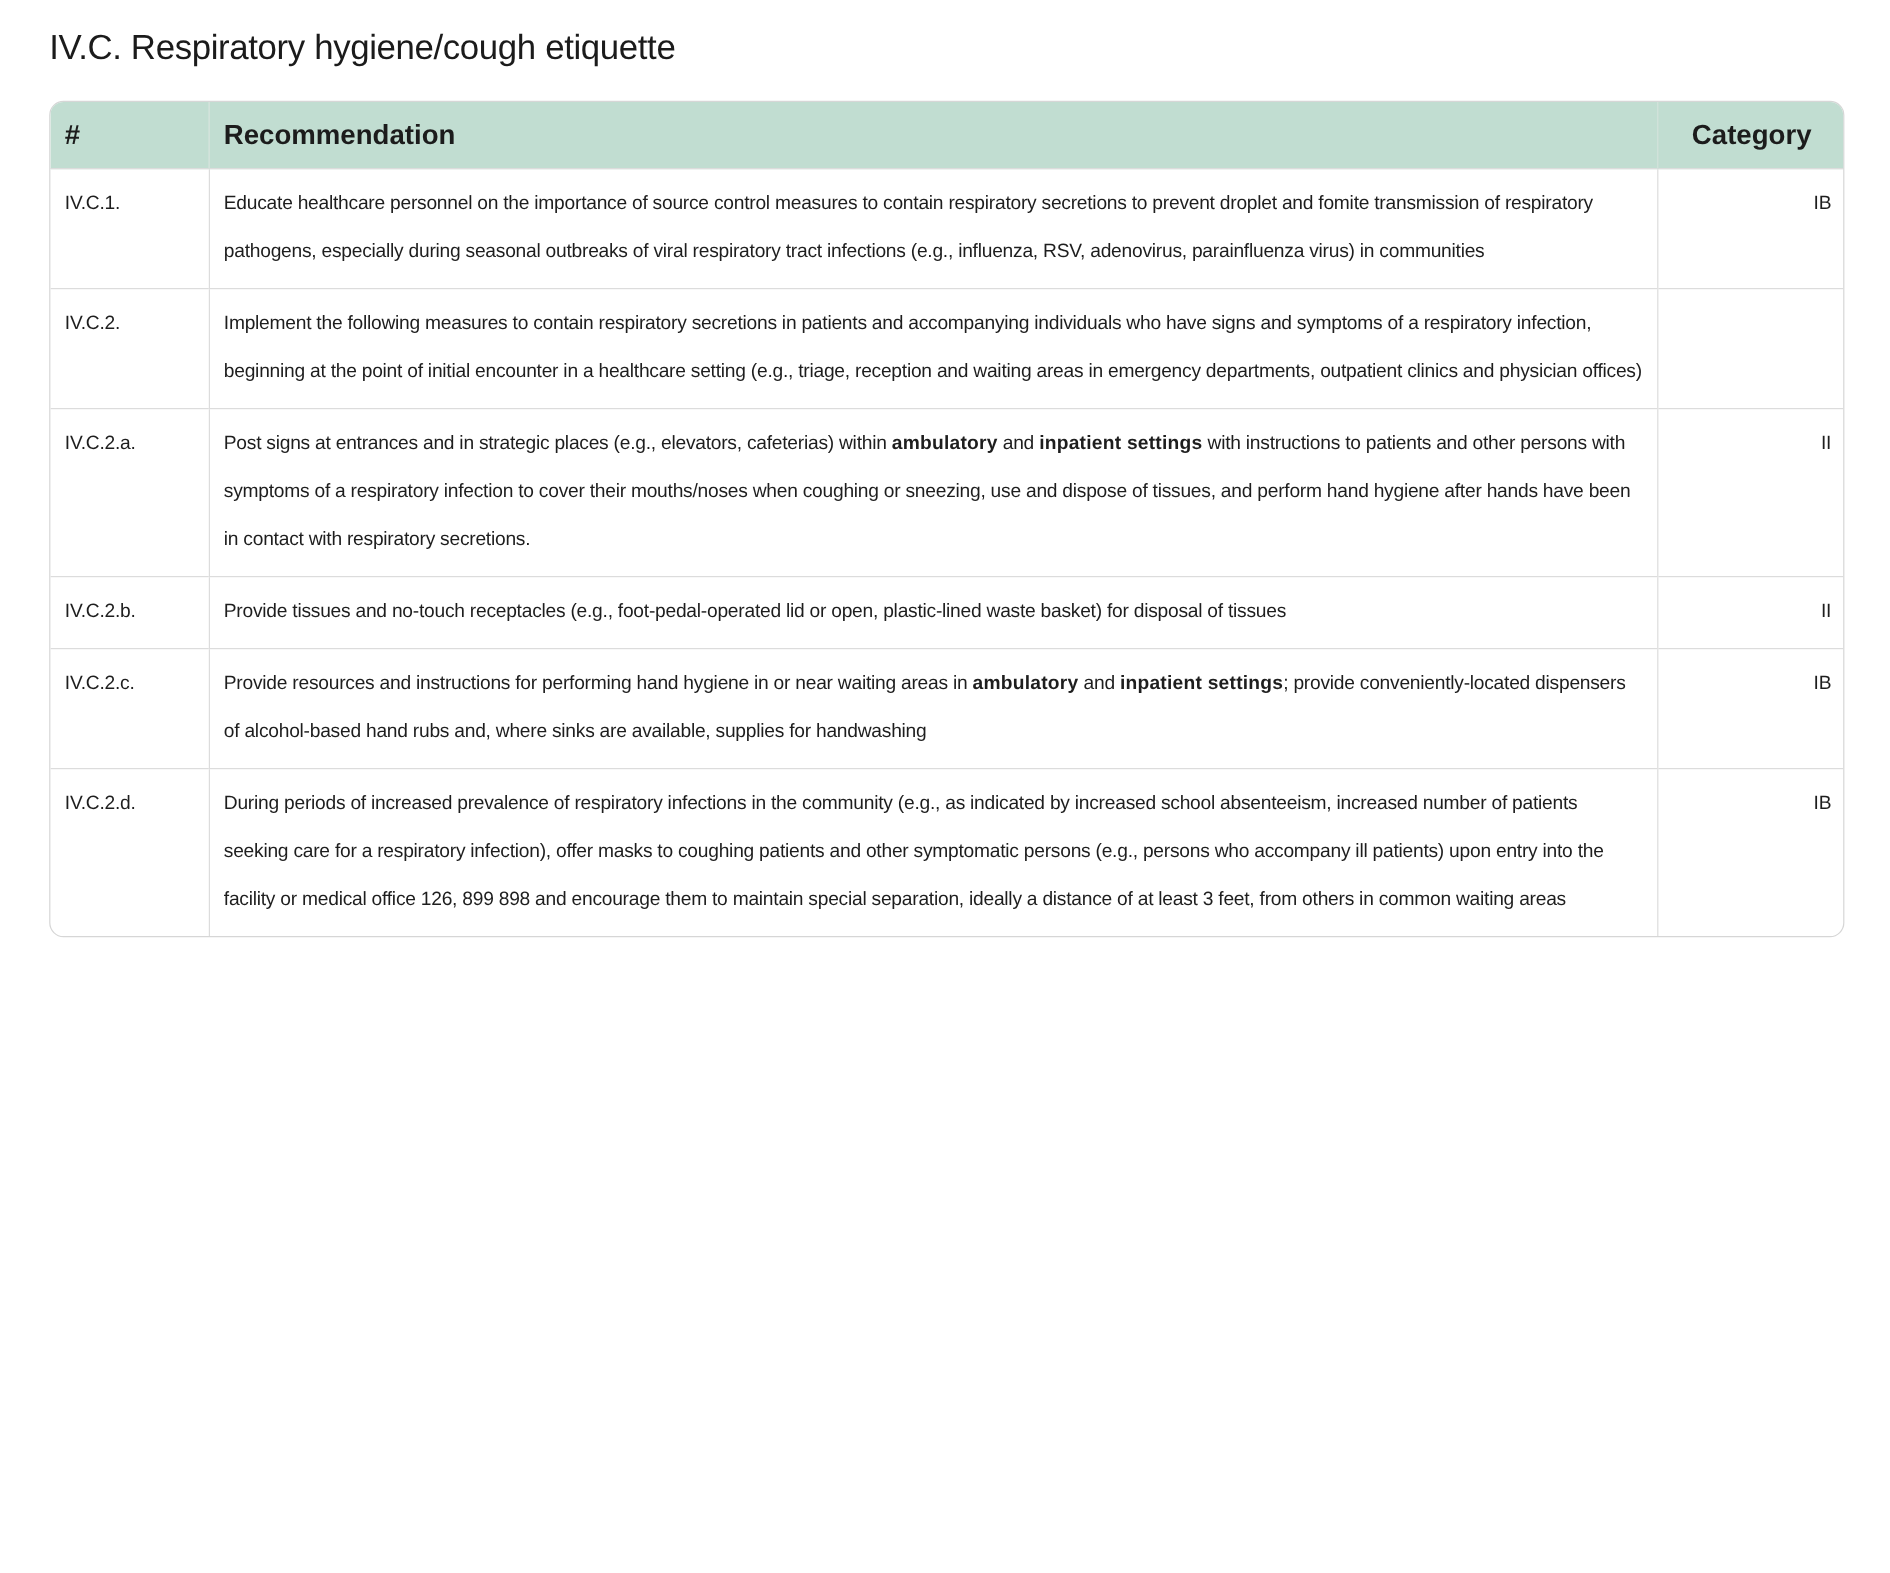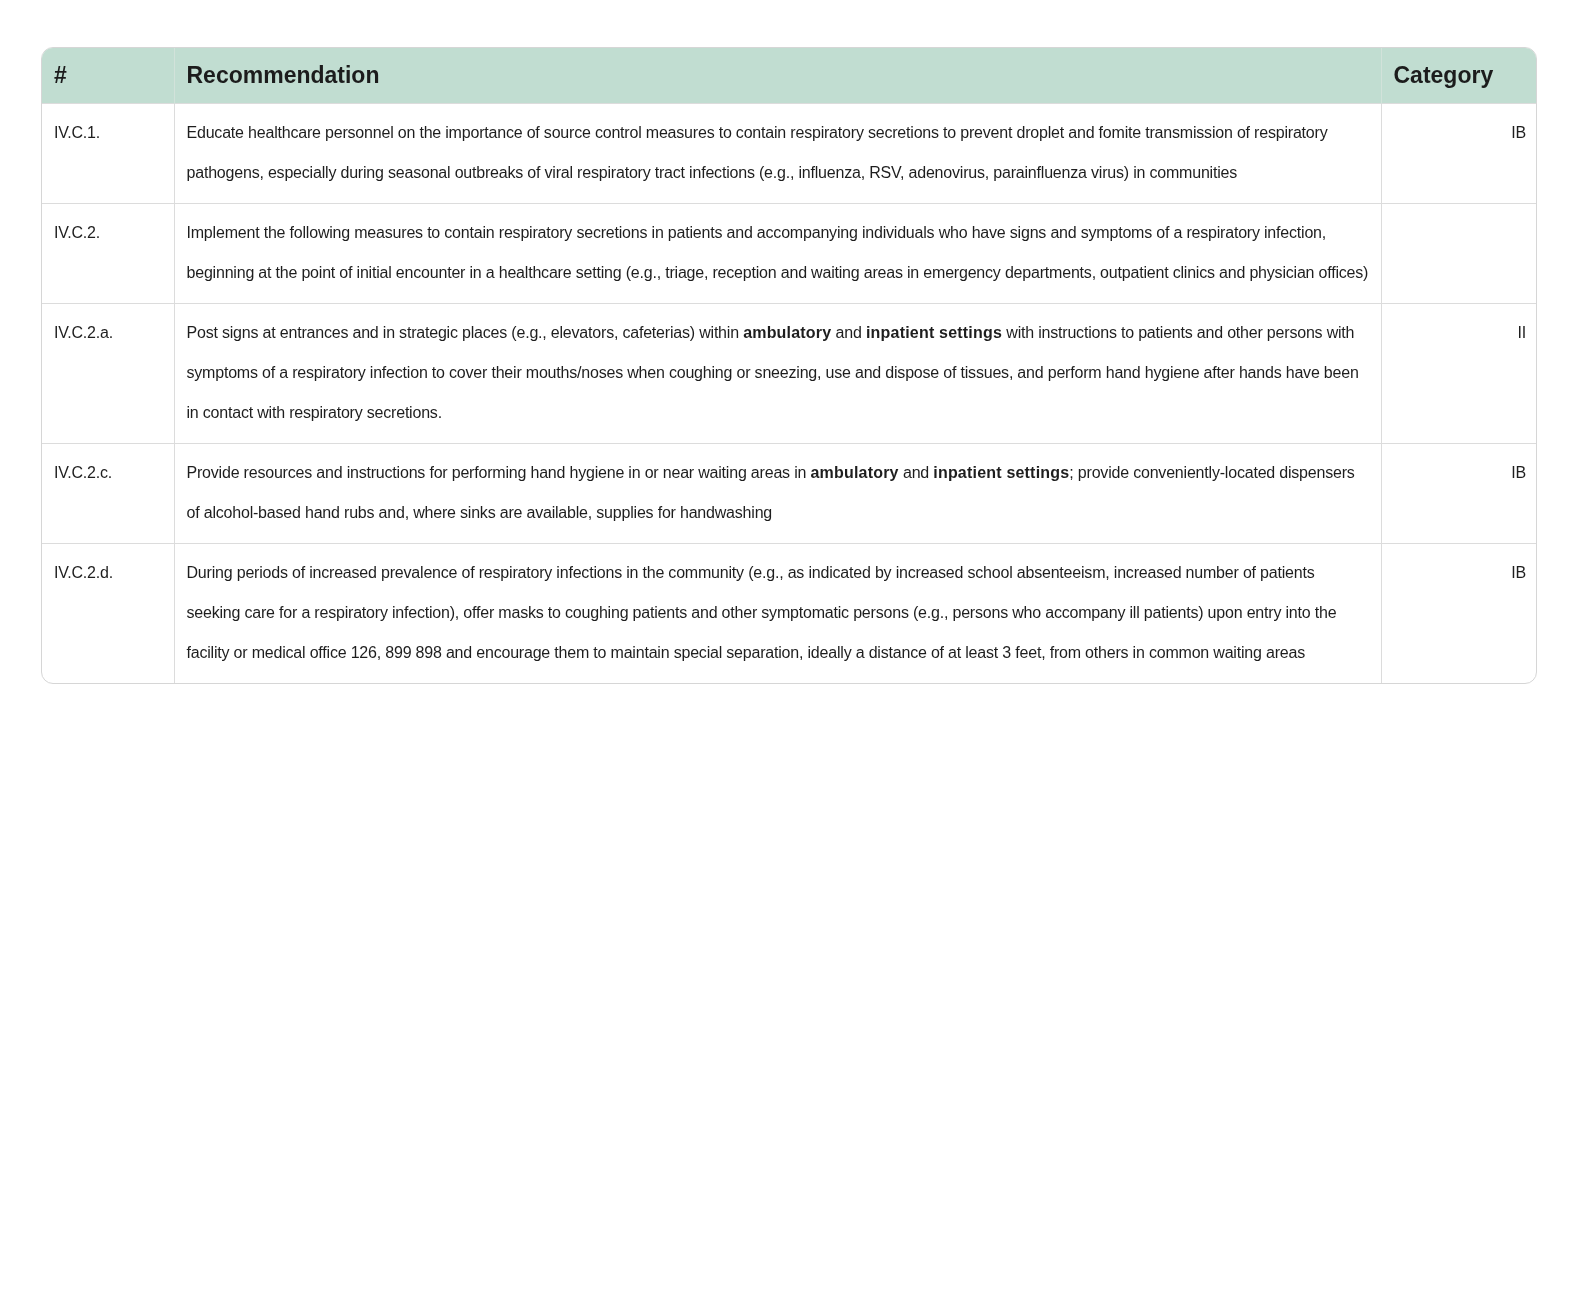--- a/index.html
+++ b/index.html
@@ -45,39 +45,40 @@
   th {
     background: var(--header-bg);
     font-weight: 700;
     font-size: 23px;
     text-align: left;
     padding: 14px 12px;
     color: #1c1c1c;
     border-right: 1px solid #d2e2da;
   }
   th:last-child { border-right: none; }
-  th.cat { text-align: left; }
+  th.cat { text-align: center; }
   td {
     font-size: 16px;
     line-height: 40px;
     letter-spacing: -0.2px;
     vertical-align: top;
     padding: 9px 12px 10px 12px;
     border-top: 1px solid var(--border);
     border-right: 1px solid var(--border);
   }
   td:last-child { border-right: none; }
   td.num { white-space: nowrap; }
   td.cat { text-align: right; }
   td .bold { font-weight: 700; letter-spacing: 0.2px; }
 </style>
 </head>
 <body>
 
 <main>
+  <h1 class="page-title">IV.C. Respiratory hygiene/cough etiquette</h1>
 
   <div class="table-wrap">
     <table>
       <colgroup>
         <col class="col-num">
         <col class="col-rec">
         <col class="col-cat">
       </colgroup>
       <thead>
         <tr>
@@ -96,20 +97,25 @@
     <td class="num">IV.C.2.</td>
     <td class="rec"><span>Implement the following measures to contain respiratory secretions in patients and accompanying individuals who have signs and symptoms of a respiratory infection, beginning at the point of initial encounter in a healthcare setting (e.g., triage, reception and waiting areas in emergency departments, outpatient clinics and physician offices)</span></td>
     <td class="cat"></td>
   </tr>
           <tr>
     <td class="num">IV.C.2.a.</td>
     <td class="rec"><span>Post signs at entrances and in strategic places (e.g., elevators, cafeterias) within </span><span class="bold">ambulatory</span><span> and </span><span class="bold">inpatient settings</span><span> with instructions to patients and other persons with symptoms of a respiratory infection to cover their mouths/noses when coughing or sneezing, use and dispose of tissues, and perform hand hygiene after hands have been in contact with respiratory secretions.</span></td>
     <td class="cat">II</td>
   </tr>
           <tr>
+    <td class="num">IV.C.2.b.</td>
+    <td class="rec"><span>Provide tissues and no-touch receptacles (e.g., foot-pedal-operated lid or open, plastic-lined waste basket) for disposal of tissues</span></td>
+    <td class="cat">II</td>
+  </tr>
+          <tr>
     <td class="num">IV.C.2.c.</td>
     <td class="rec"><span>Provide resources and instructions for performing hand hygiene in or near waiting areas in </span><span class="bold">ambulatory</span><span> and </span><span class="bold">inpatient settings</span><span>; provide conveniently-located dispensers of alcohol-based hand rubs and, where sinks are available, supplies for handwashing</span></td>
     <td class="cat">IB</td>
   </tr>
           <tr>
     <td class="num">IV.C.2.d.</td>
     <td class="rec"><span>During periods of increased prevalence of respiratory infections in the community (e.g., as indicated by increased school absenteeism, increased number of patients seeking care for a respiratory infection), offer masks to coughing patients and other symptomatic persons (e.g., persons who accompany ill patients) upon entry into the facility or medical office 126, 899 898 and encourage them to maintain special separation, ideally a distance of at least 3 feet, from others in common waiting areas</span></td>
     <td class="cat">IB</td>
   </tr>
         </tbody>

